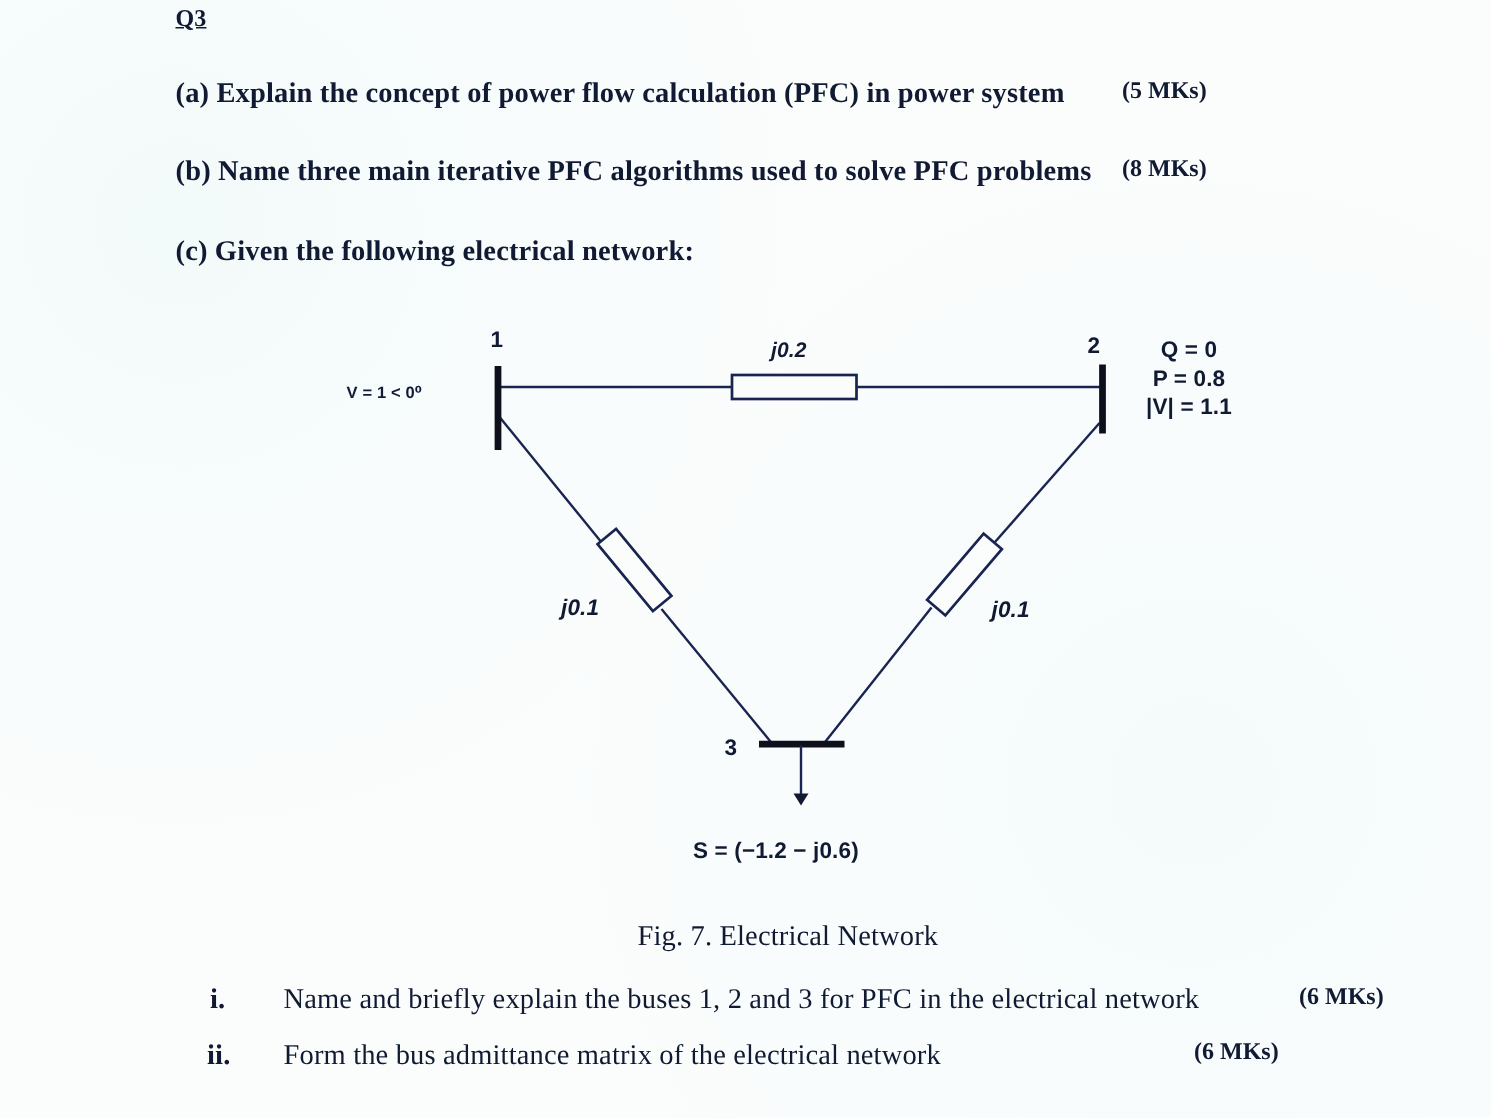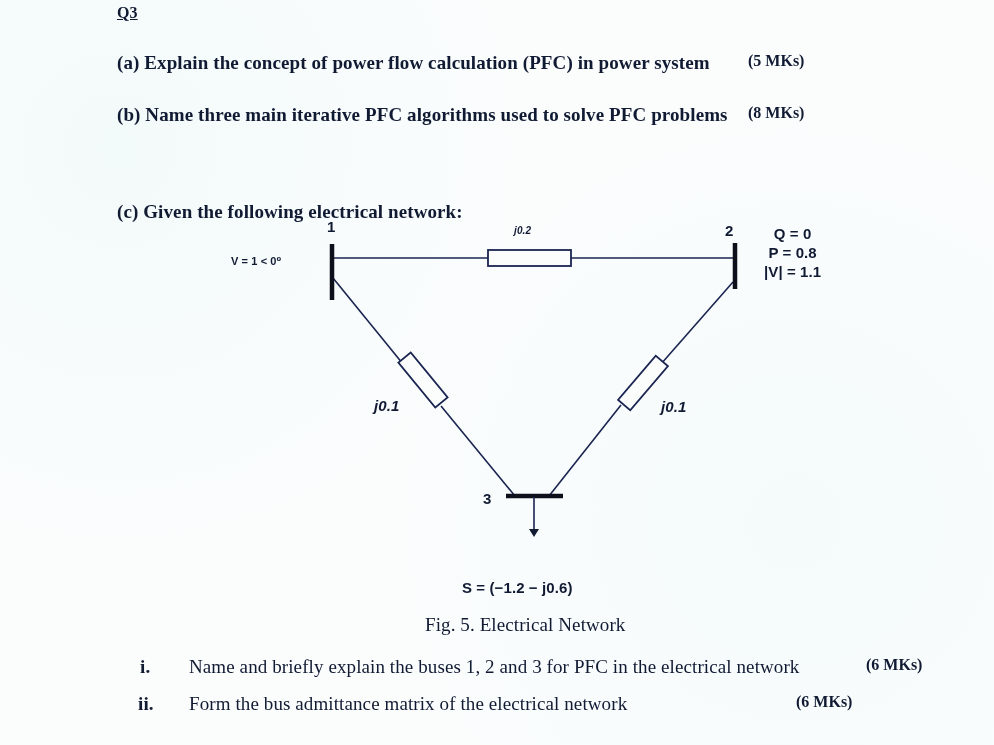--- a/index.html
+++ b/index.html
@@ -62,21 +62,21 @@
 <body>
 
 <div class="txt q-title">Q3</div>
 
 <div class="txt" style="left:117px; top:52px;">(a) Explain the concept of power flow calculation (PFC) in power system</div>
 <div class="marks" style="left:748px; top:52px;">(5 MKs)</div>
 
 <div class="txt" style="left:117px; top:104px;">(b) Name three main iterative PFC algorithms used to solve PFC problems</div>
 <div class="marks" style="left:748px; top:104px;">(8 MKs)</div>
 
-<div class="txt" style="left:117px; top:157px;margin-top:44px;">(c) Given the following electrical network:</div>
+<div class="txt" style="left:117px; top:157px;">(c) Given the following electrical network:</div>
 
 <svg id="diagram" width="994" height="745" viewBox="0 0 994 745">
   <g stroke="#1a2450" fill="none">
 
     <line x1="333" y1="258" x2="488" y2="258" stroke-width="1.6"></line>
     <rect x="488" y="250" width="83" height="16" stroke-width="1.8" fill="#fbfdfd"></rect>
     <line x1="571" y1="258" x2="735" y2="258" stroke-width="1.6"></line>
 
     <line x1="333" y1="278" x2="403" y2="364" stroke-width="1.6"></line>
     <g transform="translate(423,380) rotate(50.5)">
@@ -95,36 +95,36 @@
   <line x1="735" y1="243" x2="735" y2="289" stroke="#0d0f1a" stroke-width="4.5"></line>
   <line x1="506" y1="496" x2="563" y2="496" stroke="#0d0f1a" stroke-width="4.5"></line>
 
   <line x1="534" y1="497" x2="534" y2="530" stroke="#1a2450" stroke-width="1.6"></line>
   <polygon points="529,529 539,529 534,537" fill="#111a33"></polygon>
 </svg>
 
 <div class="txt sans" style="left:327px; top:218px; font-size:15px;">1</div>
 <div class="txt sans" style="left:231px; top:255px; font-size:11px;text-align:right;">V = 1 &lt; 0⁰</div>
 
-<div class="txt sans" style="left:514px; top:225px; font-size:10px; font-style:italic;">j0.2</div>
+<div class="txt sans" style="left:514px; top:225px; font-size:14px; font-style:italic;">j0.2</div>
 
 <div class="txt sans" style="left:725px; top:222px; font-size:15px;">2</div>
 <div class="txt sans" style="left:764px; top:224px; font-size:15px; line-height:19px; text-align:center;">
   <div>Q = 0</div>
   <div>P = 0.8</div>
   <div>|V| = 1.1</div>
 </div>
 
 <div class="txt sans" style="left:374px; top:397px; font-size:15px; font-style:italic;">j0.1</div>
 <div class="txt sans" style="left:661px; top:398px; font-size:15px; font-style:italic;">j0.1</div>
 
 <div class="txt sans" style="left:483px; top:490px; font-size:15px;">3</div>
-<div class="txt sans" style="left:462px; top:559px; font-size:15px;margin-top:20px;">S = (−1.2 − j0.6)</div>
+<div class="txt sans" style="left:462px; top:559px; font-size:15px;">S = (−1.2 − j0.6)</div>
 
-<div class="txt caption" style="left:425px; top:614px;">Fig. 5.  Electrical Network</div>
+<div class="txt caption" style="left:425px; top:614px;">Fig. 7.  Electrical Network</div>
 
 <div class="txt item-num" style="left:140px; top:656px;">i.</div>
 <div class="txt reg" style="left:189px; top:656px;">Name and briefly explain the buses 1, 2 and 3 for PFC  in the electrical network</div>
 <div class="marks" style="left:866px; top:656px;">(6 MKs)</div>
 
 <div class="txt item-num" style="left:138px; top:693px;">ii.</div>
 <div class="txt reg" style="left:189px; top:693px;">Form the bus admittance matrix of the electrical network</div>
 <div class="marks" style="left:796px; top:693px;">(6 MKs)</div>
 
 </body></html>

